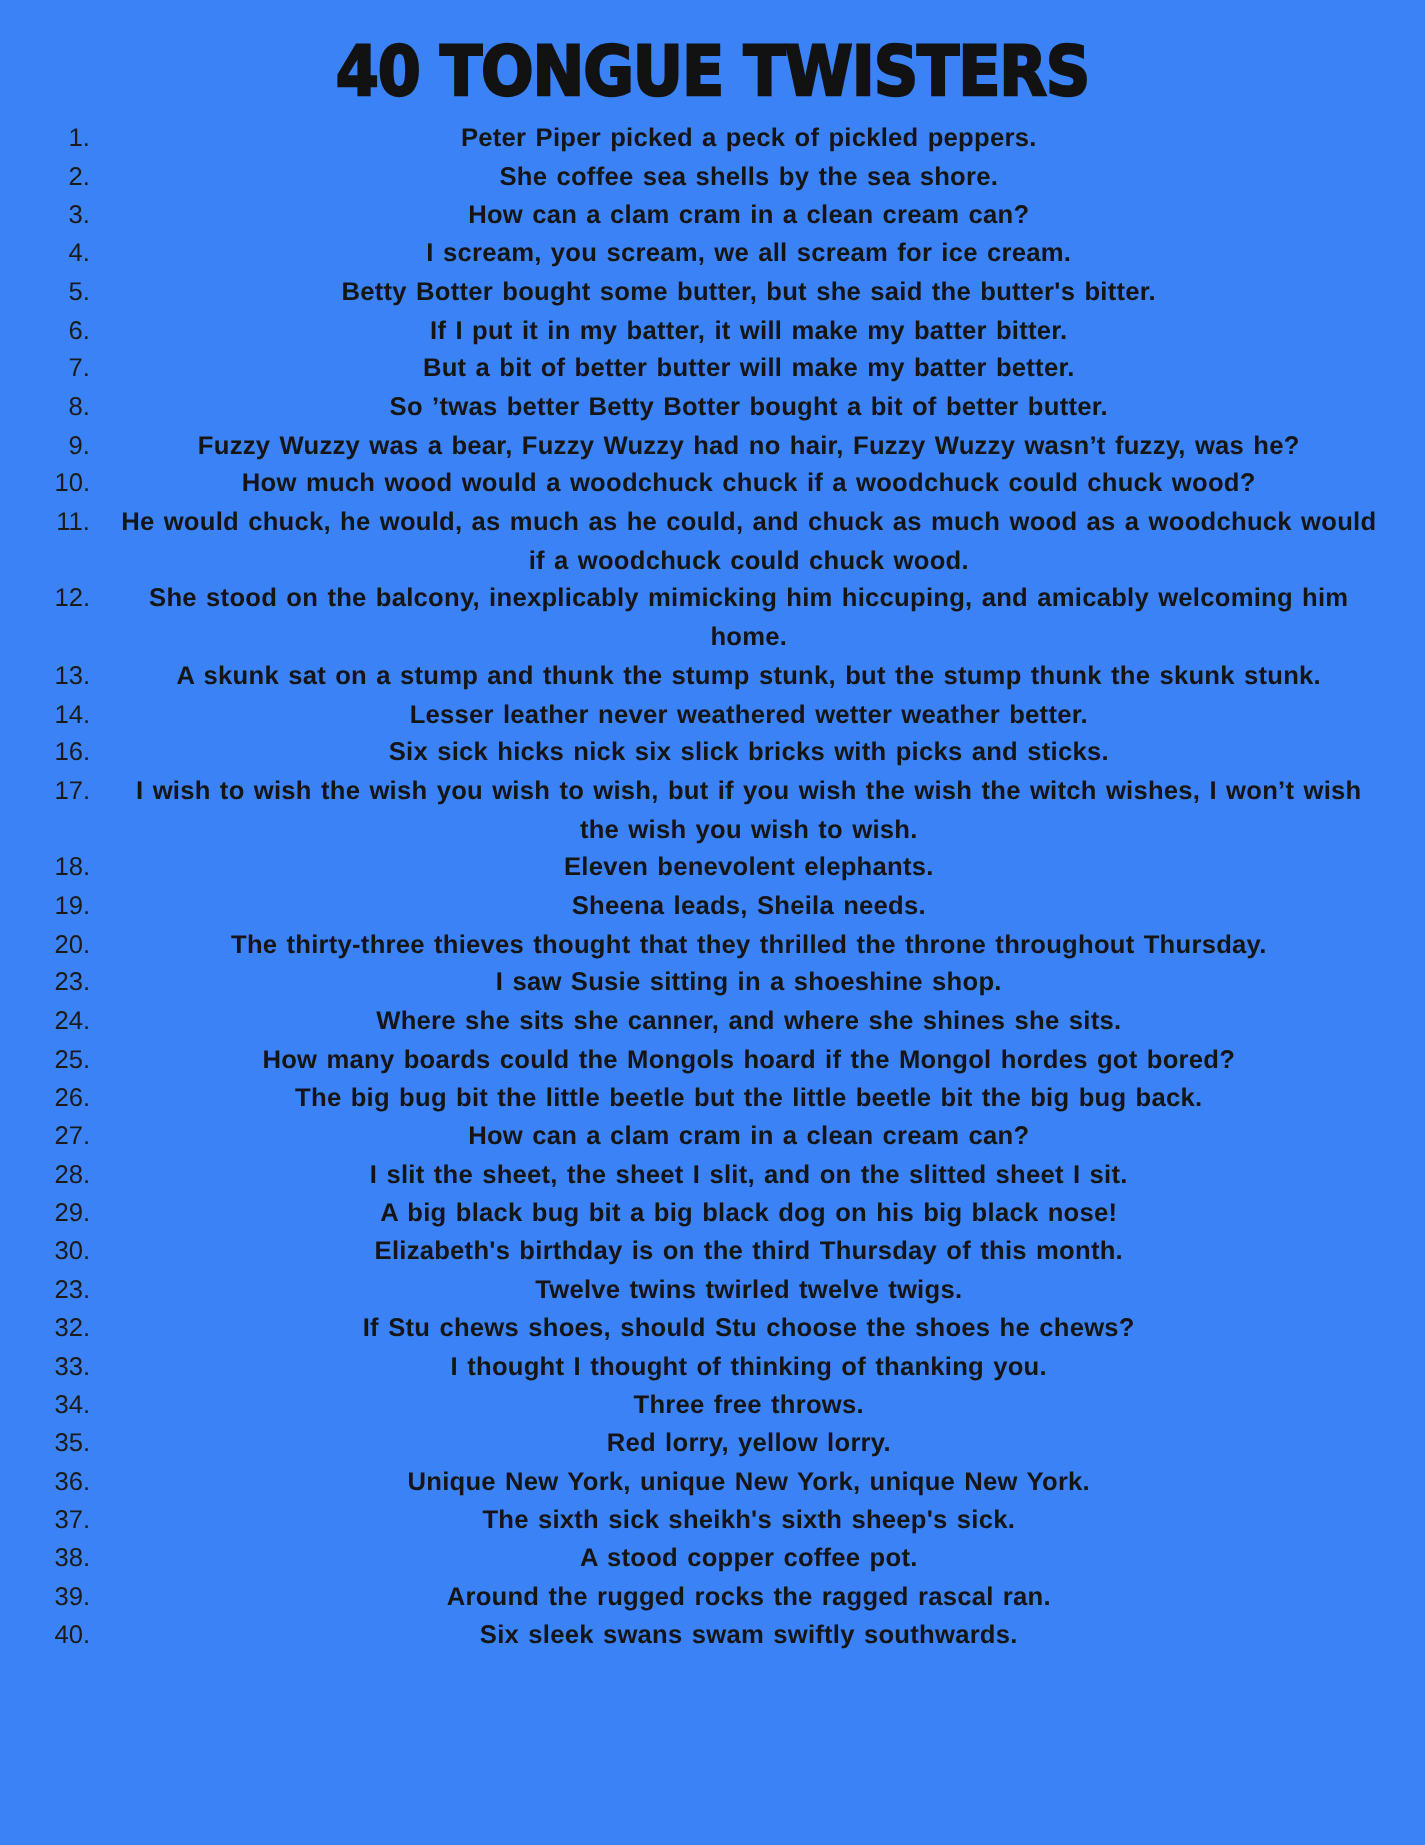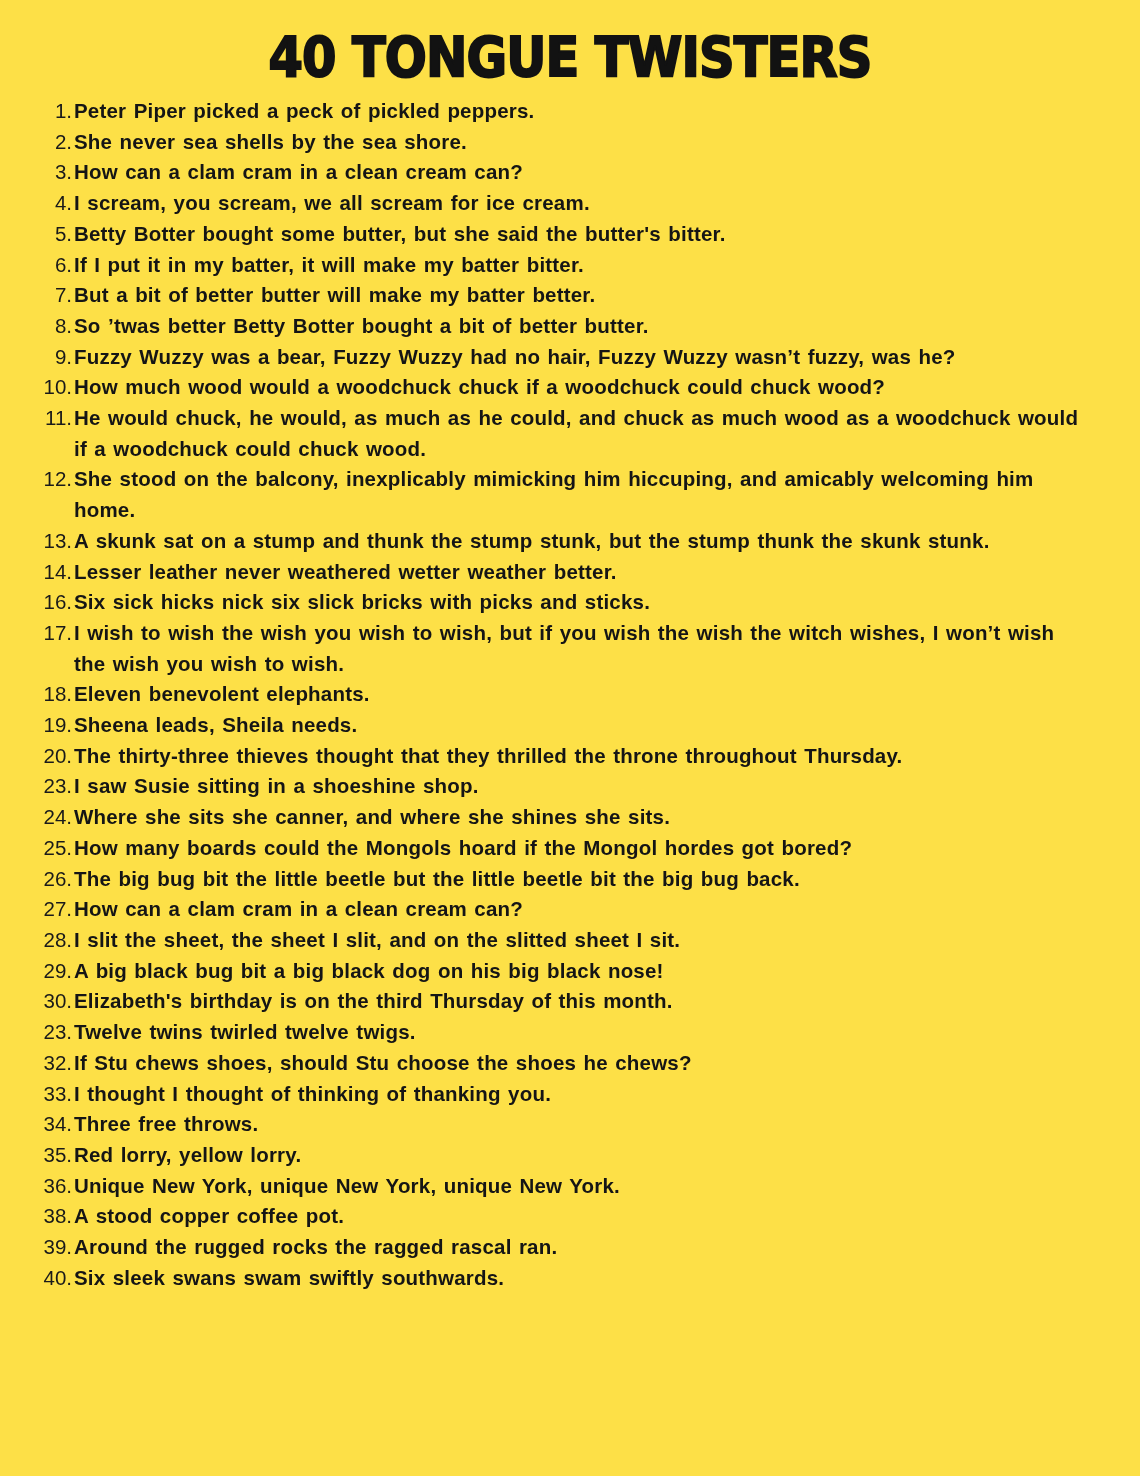--- a/index.html
+++ b/index.html
@@ -4,21 +4,21 @@
 <style>
   * { margin: 0; padding: 0; box-sizing: border-box; }
   html, body {
     width: 1140px;
     background: #ffffff;
     font-family: "Liberation Sans", sans-serif;
   }
   .page {
     width: 1140px;
     height: 1476px;
-    background: #fde047;
+    background: #3b82f6;
     overflow: hidden;
   }
   .title {
     margin: 26px 0 8px 0;
     text-align: center;
     font-family: "DejaVu Sans", sans-serif;
     font-weight: bold;
     font-size: 55px;
     line-height: 62px;
     color: #121212;
@@ -53,38 +53,39 @@
     flex: 1;
     font-weight: 700;
     font-size: 20.5px;
     line-height: 30.7px;
     letter-spacing: 0.2px;
     word-spacing: 1.5px;
     white-space: pre-line;
     padding-right: 8px;
     max-width: 1058px;
     color: #151515;
+    text-align: center;
   }
 </style>
 </head>
 <body>
 
 <div class="page">
   <h1 class="title">40 TONGUE TWISTERS</h1>
 
   <ol class="twisters">
 
       <li>
         <span class="num">1.</span>
         <span class="text">Peter Piper picked a peck of pickled peppers.</span>
       </li>
 
       <li>
         <span class="num">2.</span>
-        <span class="text">She never sea shells by the sea shore.</span>
+        <span class="text">She coffee sea shells by the sea shore.</span>
       </li>
 
       <li>
         <span class="num">3.</span>
         <span class="text">How can a clam cram in a clean cream can?</span>
       </li>
 
       <li>
         <span class="num">4.</span>
         <span class="text">I scream, you scream, we all scream for ice cream.</span>
@@ -234,20 +235,24 @@
       <li>
         <span class="num">35.</span>
         <span class="text">Red lorry, yellow lorry.</span>
       </li>
 
       <li>
         <span class="num">36.</span>
         <span class="text">Unique New York, unique New York, unique New York.</span>
       </li>
 
+      <li>
+        <span class="num">37.</span>
+        <span class="text">The sixth sick sheikh's sixth sheep's sick.</span>
+      </li>
 
       <li>
         <span class="num">38.</span>
         <span class="text">A stood copper coffee pot.</span>
       </li>
 
       <li>
         <span class="num">39.</span>
         <span class="text">Around the rugged rocks the ragged rascal ran.</span>
       </li>

